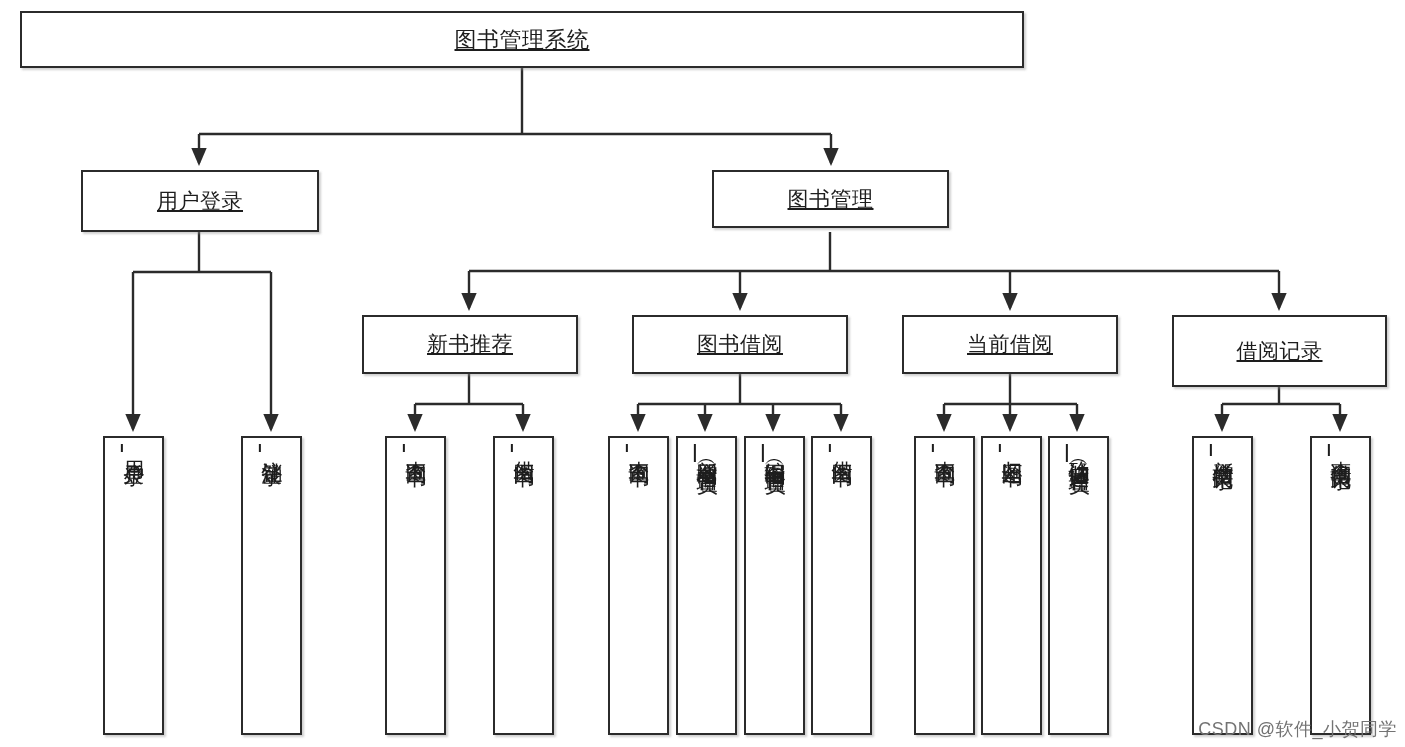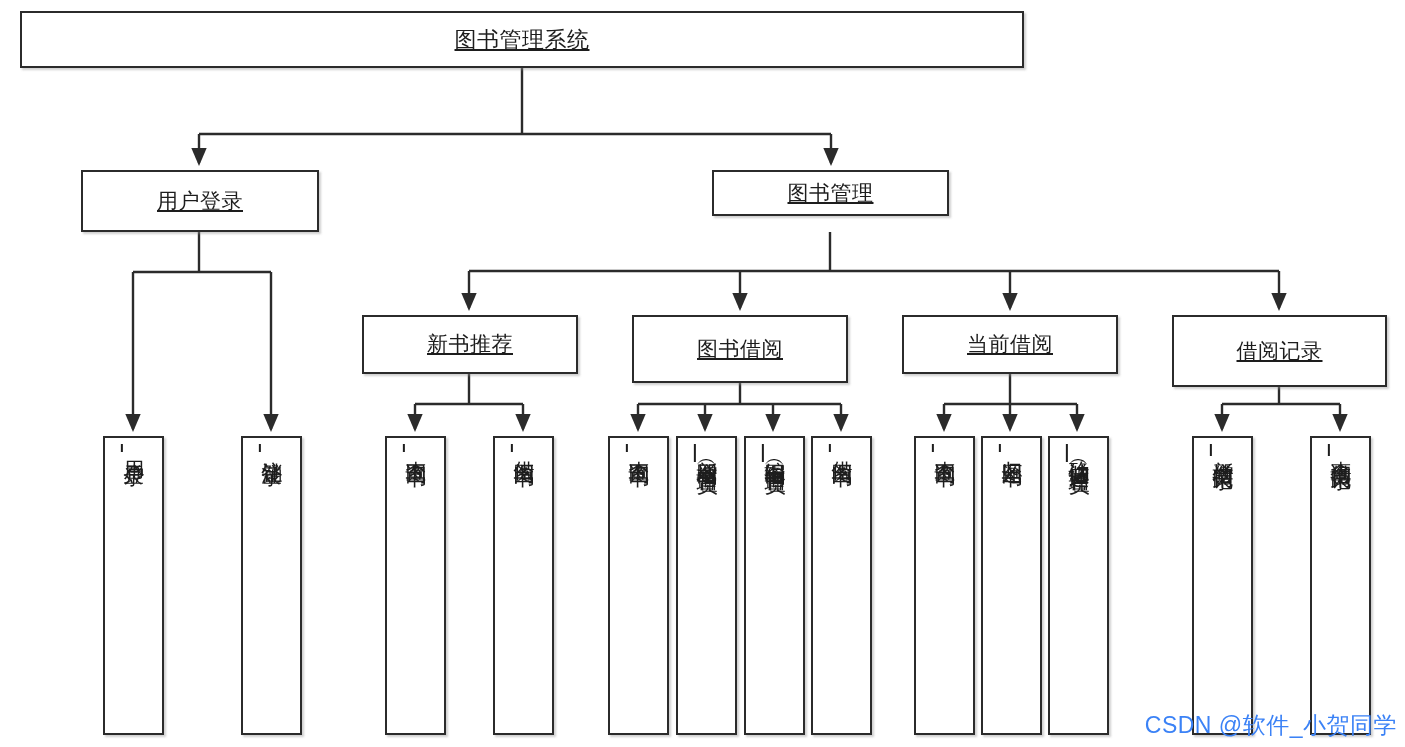--- a/index.html
+++ b/index.html
@@ -59,22 +59,22 @@
     text-align: center;
   }
   .level-0 .label { font-size: 22px; }
   .level-1 .label { font-size: 21px; }
   .level-2 .label { font-size: 21px; }
 
   .watermark {
     position: absolute;
     right: 8px;
     bottom: 6px;
-    font-size: 23px;
-    color: #3b82f6;
+    font-size: 18px;
+    color: #737373;
     letter-spacing: 0.5px;
     z-index: 3;
     white-space: nowrap;
   }
 </style>
 </head>
 <body>
 
 <div id="canvas">
 
@@ -128,28 +128,28 @@
     </g>
   </svg>
 
   <div class="node level-0" style="left:20px; top:11px; width:1004px; height:57px;">
     <span class="label">图书管理系统</span>
   </div>
 
   <div class="node level-1" style="left:81px; top:170px; width:238px; height:62px;">
     <span class="label">用户登录</span>
   </div>
-  <div class="node level-1" style="left:712px; top:170px; width:237px; height:46px;text-align:right;">
+  <div class="node level-1" style="left:712px; top:170px; width:237px; height:58px;text-align:right;">
     <span class="label">图书管理</span>
   </div>
 
   <div class="node level-2" style="left:362px; top:315px; width:216px; height:59px;">
     <span class="label">新书推荐</span>
   </div>
-  <div class="node level-2" style="left:632px; top:315px; width:216px; height:68px;">
+  <div class="node level-2" style="left:632px; top:315px; width:216px; height:59px;">
     <span class="label">图书借阅</span>
   </div>
   <div class="node level-2" style="left:902px; top:315px; width:216px; height:59px;text-align:center;">
     <span class="label">当前借阅</span>
   </div>
   <div class="node level-2" style="left:1172px; top:315px; width:215px; height:72px;">
     <span class="label">借阅记录</span>
   </div>
 
   <div class="node vertical" style="left:103px; top:436px; width:61px; height:299px;">

